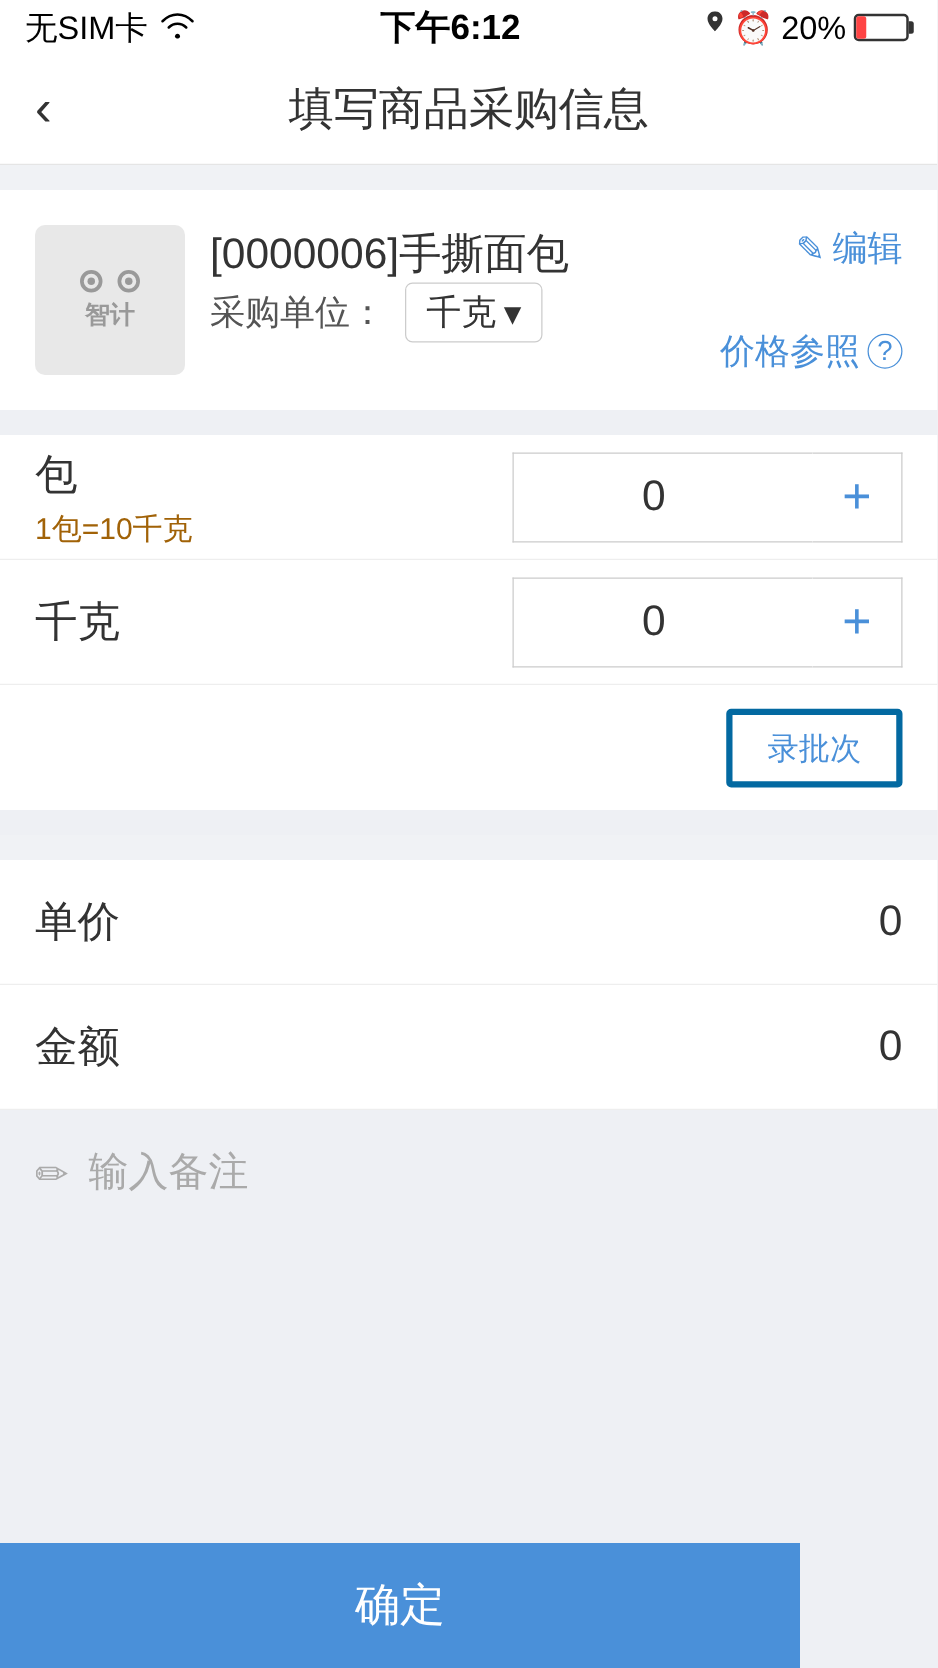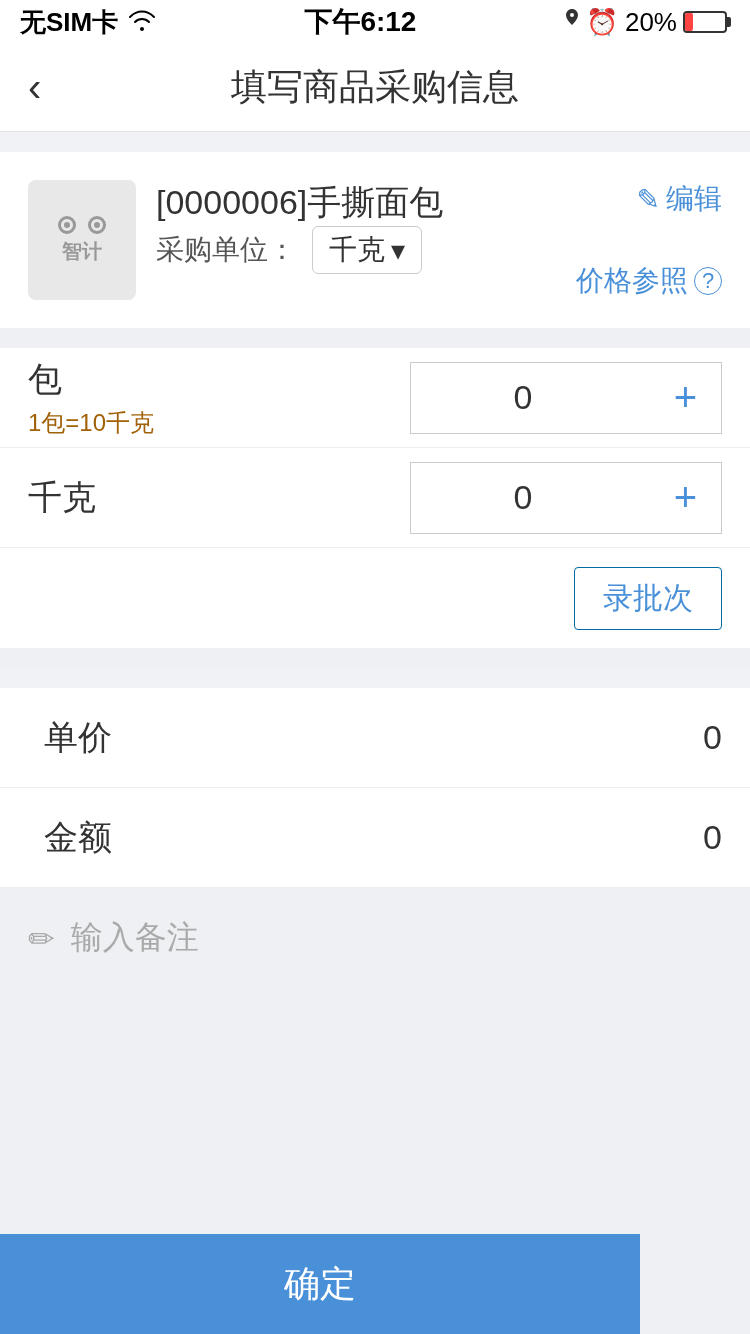--- a/index.html
+++ b/index.html
@@ -18,21 +18,21 @@
       width: 100%;
       height: 44px;
       background: #fff;
       display: flex;
       align-items: center;
       justify-content: space-between;
       padding: 0 20px;
       font-size: 26px;
       color: #000;
     }
-    .status-left { display: flex; align-items: center; gap: 8px; font-weight: bold; }
+    .status-left { display: flex; align-items: center; gap: 8px; }
     .status-center { font-weight: 700; font-size: 28px; }
     .status-right { display: flex; align-items: center; gap: 6px; font-size: 26px; }
     .battery-icon {
       display: inline-flex; align-items: center;
     }
     .battery-body {
       width: 44px; height: 22px; border: 2px solid #333; border-radius: 4px; position: relative; margin-right: 3px;
     }
     .battery-body::after {
       content: '';
@@ -72,21 +72,21 @@
       background: #fff;
       margin-top: 20px;
       padding: 28px 28px;
       display: flex;
       flex-direction: row;
       align-items: flex-start;
       gap: 20px;
       position: relative;
     }
     .product-img {
-      width: 108px; height: 120px;
+      width: 120px; height: 120px;
       background: #e8e8e8;
       border-radius: 8px;
       display: flex; align-items: center; justify-content: center;
       color: #999; font-size: 28px;
       flex-shrink: 0;
     }
     .product-info {
       flex: 1;
       display: flex;
       flex-direction: column;
@@ -191,45 +191,44 @@
       padding: 0 28px;
       height: 100px;
       background: #fff;
     }
     .total-label {
       font-size: 32px;
       color: #333;
     }
     .batch-btn {
       margin-left: auto;
-      border: 1px solid #0369a1;
+      border: 5px solid #0369a1;
       color: #4a90d9;
       padding: 10px 28px;
-      font-size: 30px;
+      font-size: 25px;
       background: #fff;
       border-radius: 4px;
       cursor: pointer;
     }
 
     
     .info-section {
       background: #fff;
       margin-top: 20px;
     }
     .info-row {
       display: flex;
       align-items: center;
       padding: 0 28px;
       height: 100px;
       border-bottom: 1px solid #eee;
     }
     .info-label {
       font-size: 34px;
       color: #333;
-      margin-left: 16px;
     }
     .info-value {
       margin-left: auto;
       font-size: 34px;
       color: #333;
     }
 
     
     .remark-section {
       background: #eef0f4;

